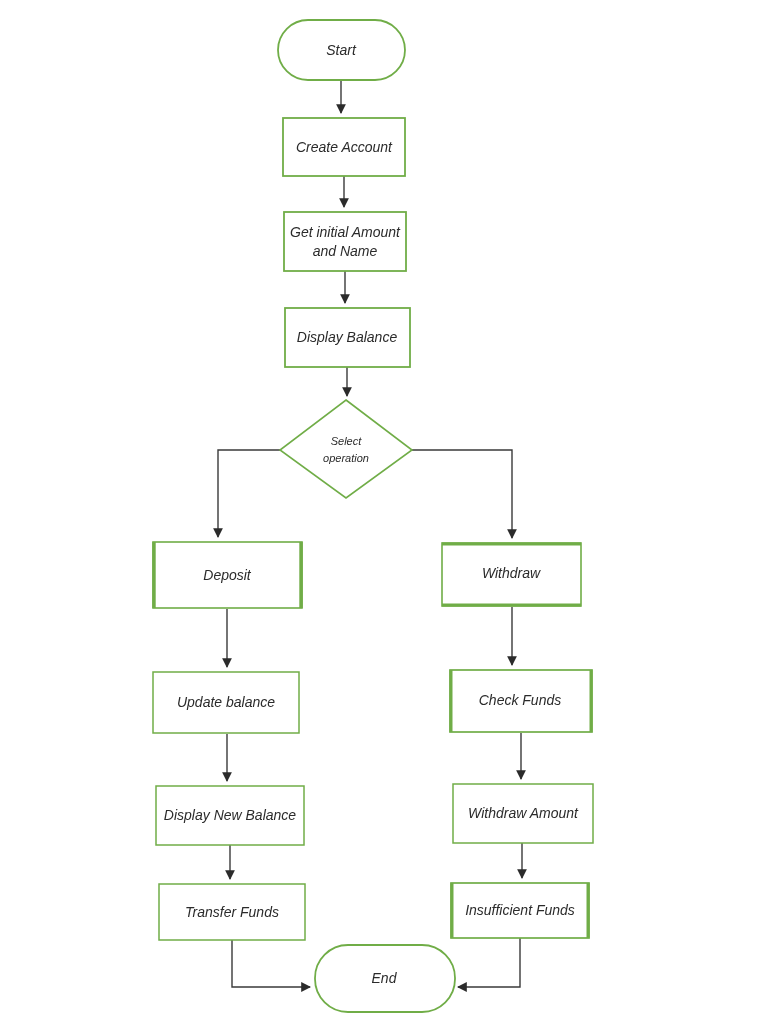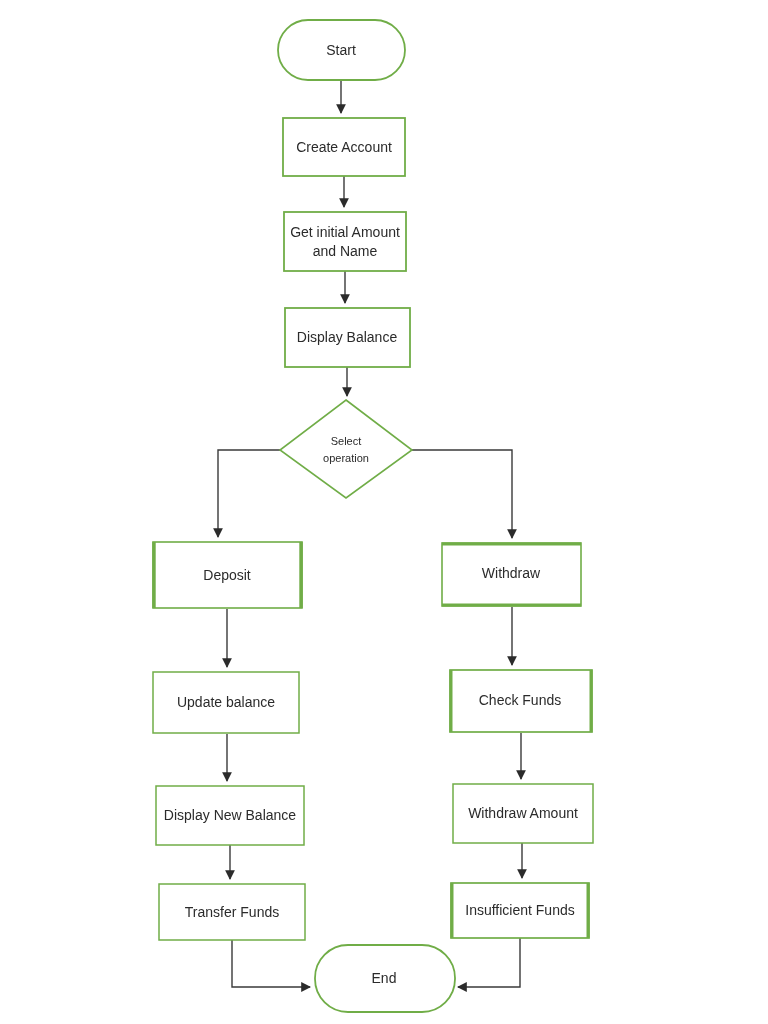--- a/index.html
+++ b/index.html
@@ -11,20 +11,21 @@
     width: 768px;
     height: 1024px;
     font-family: "Liberation Sans", sans-serif;
     overflow: hidden;
   }
   #flowchart-root {
     position: relative;
     width: 768px;
     height: 1024px;
     background: #ffffff;
+    font-style: italic;
   }
   svg#flow-svg {
     display: block;
     width: 768px;
     height: 1024px;
   }
   .node-shape {
     fill: #ffffff;
   }
   .node-label {

